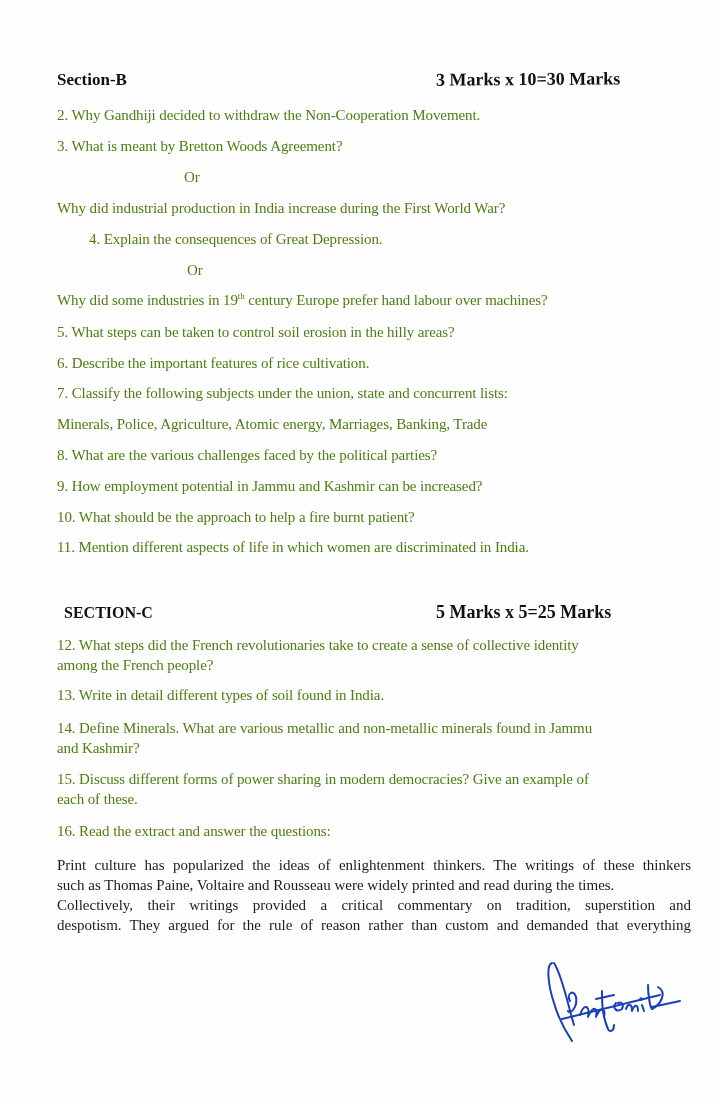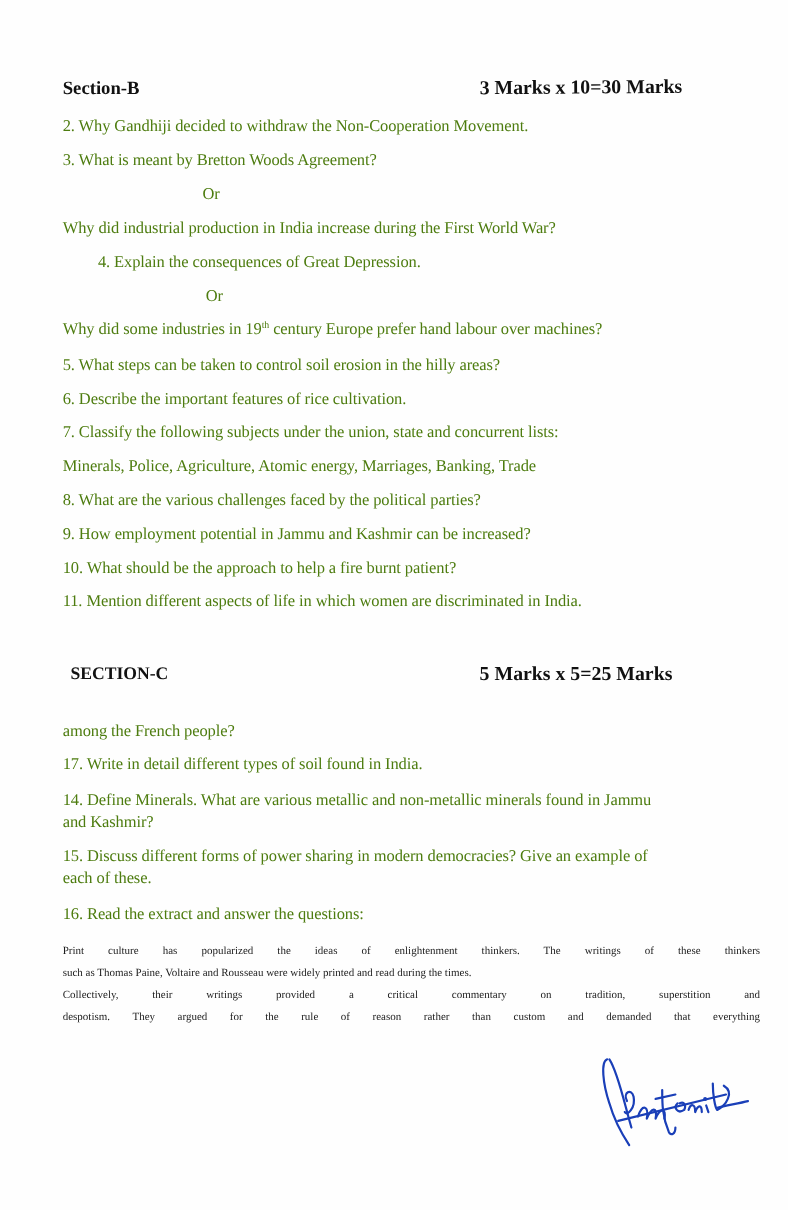--- a/index.html
+++ b/index.html
@@ -42,21 +42,21 @@
       font-weight: bold;
       font-size: 18px;
       line-height: 20px;
       color: #111;
       white-space: nowrap;
     }
     .para {
       position: absolute;
       left: 57px;
       width: 634px;
-      font-size: 10px;
+      font-size: 15px;
       line-height: 20px;
       color: #1c1c1c;
       text-align: justify;
       text-align-last: justify;
     }
     .para span { display: block; }
     sup { font-size: 9px; vertical-align: 6px; line-height: 0; }
     .signature {
       position: absolute;
       left: 540px;
@@ -85,22 +85,23 @@
   <div class="line" style="left:57px; top:384px;">7. Classify the following subjects under the union, state and concurrent lists:</div>
   <div class="line" style="left:57px; top:415px;">Minerals, Police, Agriculture, Atomic energy, Marriages, Banking, Trade</div>
   <div class="line" style="left:57px; top:446px;">8. What are the various challenges faced by the political parties?</div>
   <div class="line" style="left:57px; top:477px;">9. How employment potential in Jammu and Kashmir can be increased?</div>
   <div class="line" style="left:57px; top:508px;">10.  What should be the approach to help a fire burnt patient?</div>
   <div class="line" style="left:57px; top:538px;">11.  Mention different aspects of life in which women are discriminated in India.</div>
 
   <div class="section-head" style="left:64px; top:603px; font-size:16px;">SECTION-C</div>
   <div class="marks" style="left:436px; top:602px;">5 Marks x 5=25 Marks</div>
 
+  <div class="line" style="left:57px; top:636px;">12.  What steps did the French revolutionaries take to create a sense of collective identity</div>
   <div class="line" style="left:57px; top:656px;">among the French people?</div>
-  <div class="line" style="left:57px; top:686px;">17.  Write in detail different types of soil found in India.</div>
+  <div class="line" style="left:57px; top:686px;">13.  Write in detail different types of soil found in India.</div>
   <div class="line" style="left:57px; top:719px;">14.  Define Minerals. What are various metallic and non-metallic minerals found in Jammu</div>
   <div class="line" style="left:57px; top:739px;">and Kashmir?</div>
   <div class="line" style="left:57px; top:770px;">15.  Discuss different forms of power sharing in modern democracies? Give an example of</div>
   <div class="line" style="left:57px; top:790px;text-align:center;">each of these.</div>
   <div class="line" style="left:57px; top:822px;">16.  Read the extract and answer the questions:</div>
 
   <div class="para" style="top:855px;">
     <span>Print culture has popularized the ideas of enlightenment thinkers. The writings of these thinkers</span>
     <span style="text-align-last:left;">such as Thomas Paine, Voltaire and Rousseau were widely printed and read during the times.</span>
     <span>Collectively, their writings provided a critical commentary on tradition, superstition and</span>

